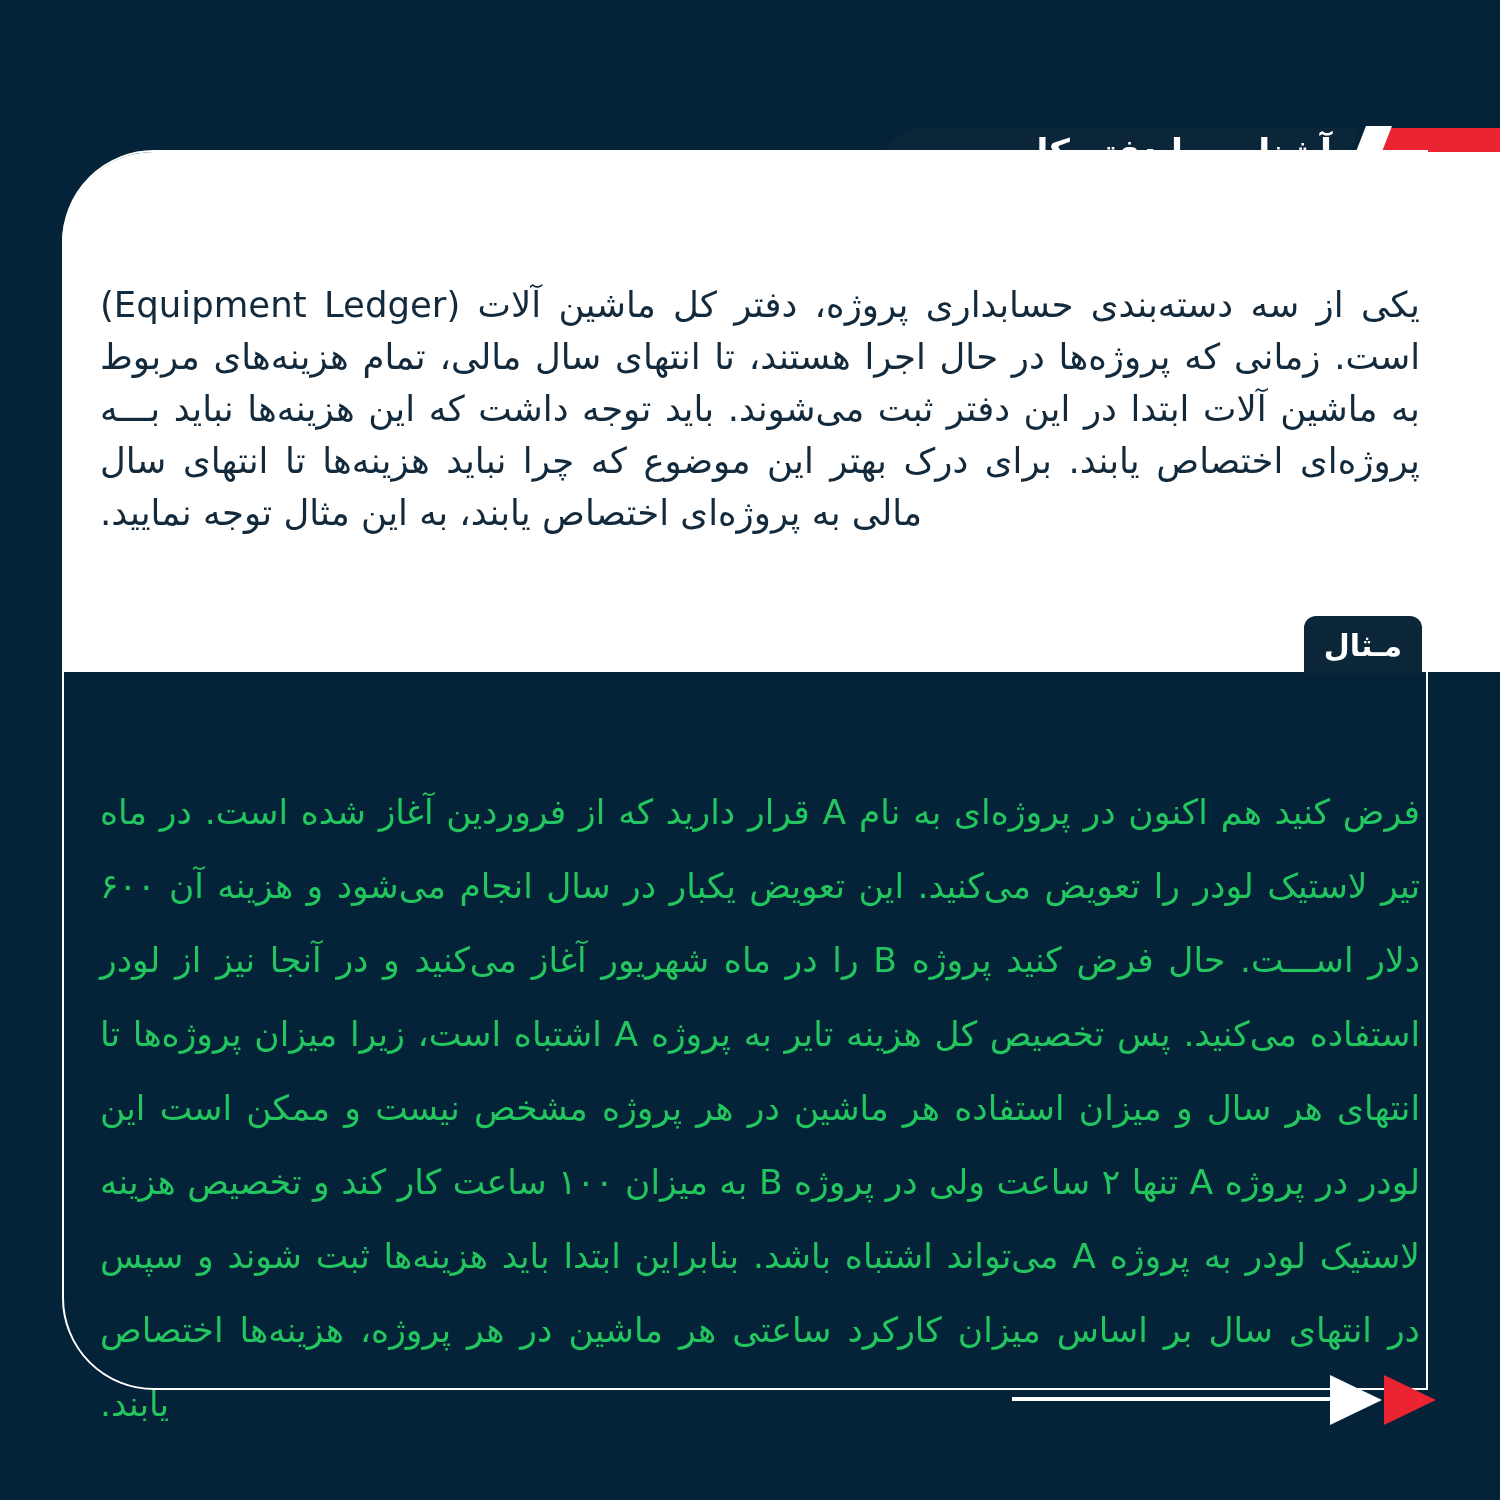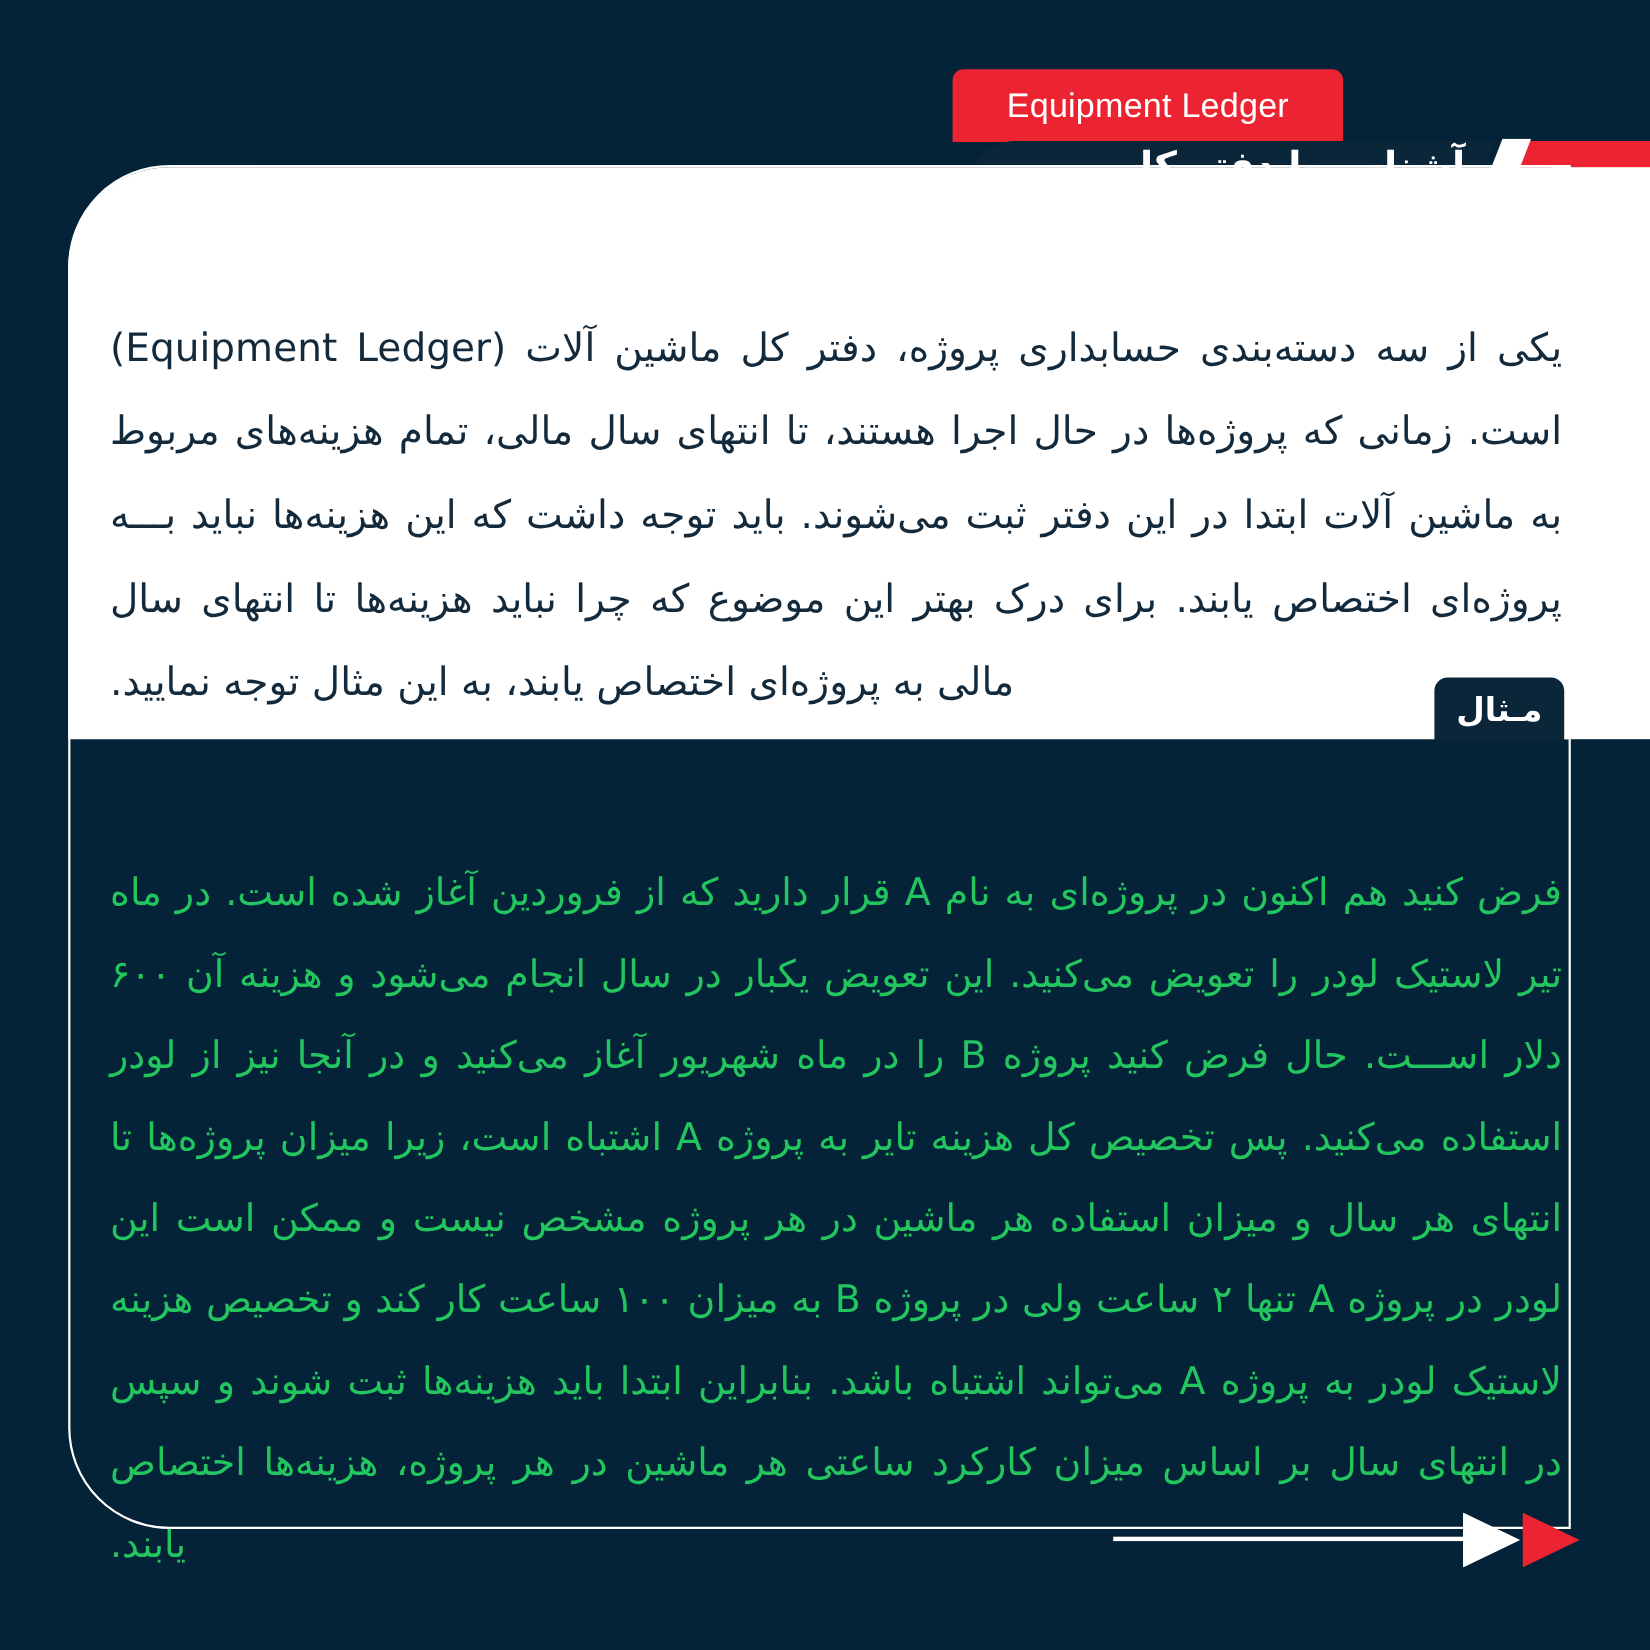--- a/index.html
+++ b/index.html
@@ -132,21 +132,21 @@
   }
 
   
   #intro-paragraph {
     position: absolute;
     left: 100px;
     top: 243px;
     width: 1320px;
     color: #132A3C;
     font-size: 35.5px;
-    line-height: 76px;
+    line-height: 52px;
     text-align: justify;
     text-align-last: left;
     direction: rtl;
   }
 
   
   #example-badge {
     position: absolute;
     left: 1304px;
     top: 616px;
@@ -216,23 +216,20 @@
     height: 50px;
     background: #EC2330;
     clip-path: polygon(0 0, 52px 25px, 0 50px);
   }
 </style>
 </head>
 <body>
 
 <div id="header-zone">
 
-  <div id="eng-tab">
-    <div id="eng-tab-label">Equipment Ledger</div>
-  </div>
 
   <div id="title-red-accent"></div>
   <div id="title-white-sliver"></div>
   <div id="title-bar"></div>
   <div id="title-bar-label">آشنایی با دفتر کل ماشین‌آلات</div>
 </div>
 
 <div id="white-card"></div>
 <div id="white-card-cover"></div>
 

